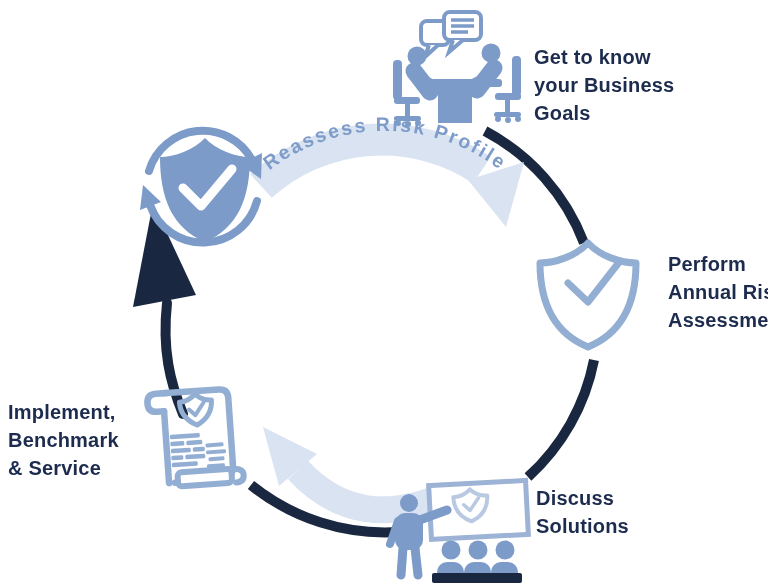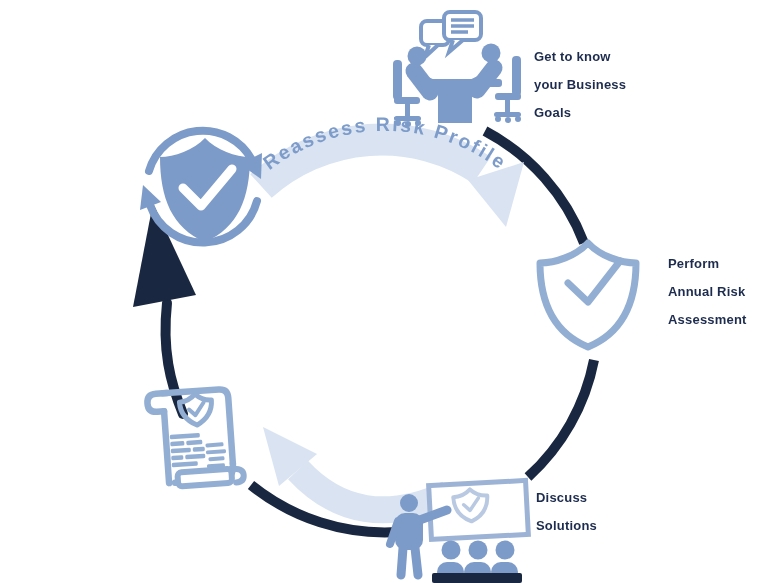--- a/index.html
+++ b/index.html
@@ -8,21 +8,21 @@
     width:768px;height:583px;
     background:#ffffff;
     overflow:hidden;
     font-family:"Liberation Sans", sans-serif;
   }
   .diagram-svg{position:absolute;left:0;top:0;width:768px;height:583px;}
   .stage-label{
     position:absolute;
     color:#1d2c4e;
     font-weight:bold;
-    font-size:13px;
+    font-size:20px;
     line-height:28px;
     letter-spacing:.2px;
     white-space:pre-line;
   }
   .lbl-achieve{left:8px;top:132px;}
   .lbl-know{left:534px;top:43px;}
   .lbl-perform{left:643px;top:250px;width:126px;margin-left:25px;}
   .lbl-discuss{left:536px;top:484px;}
   .lbl-implement{left:8px;top:398px;}
   .arc-text{
@@ -180,15 +180,18 @@
 your Business
 Goals</div>
 
   <div class="stage-label lbl-perform">Perform
 Annual Risk
 Assessment</div>
 
   <div class="stage-label lbl-discuss">Discuss
 Solutions</div>
 
+  <div class="stage-label lbl-implement">Implement,
+Benchmark
+&amp; Service</div>
 
 
 </div>
 
 </body></html>

